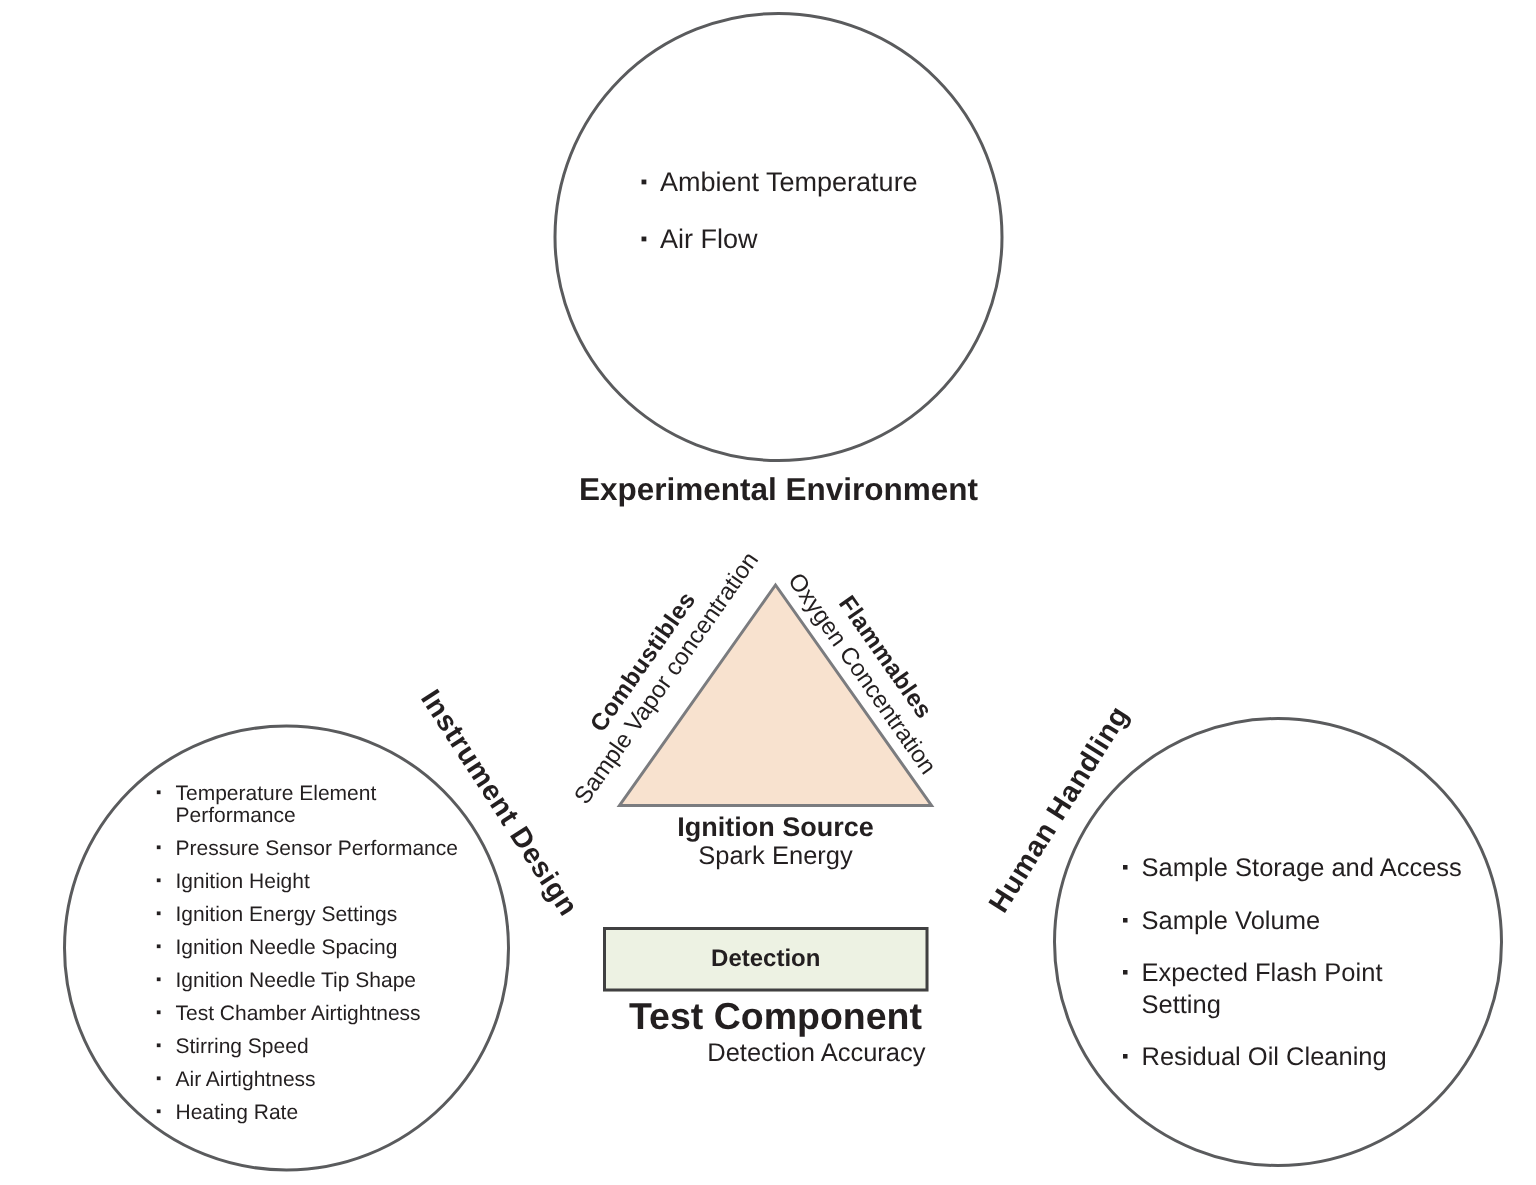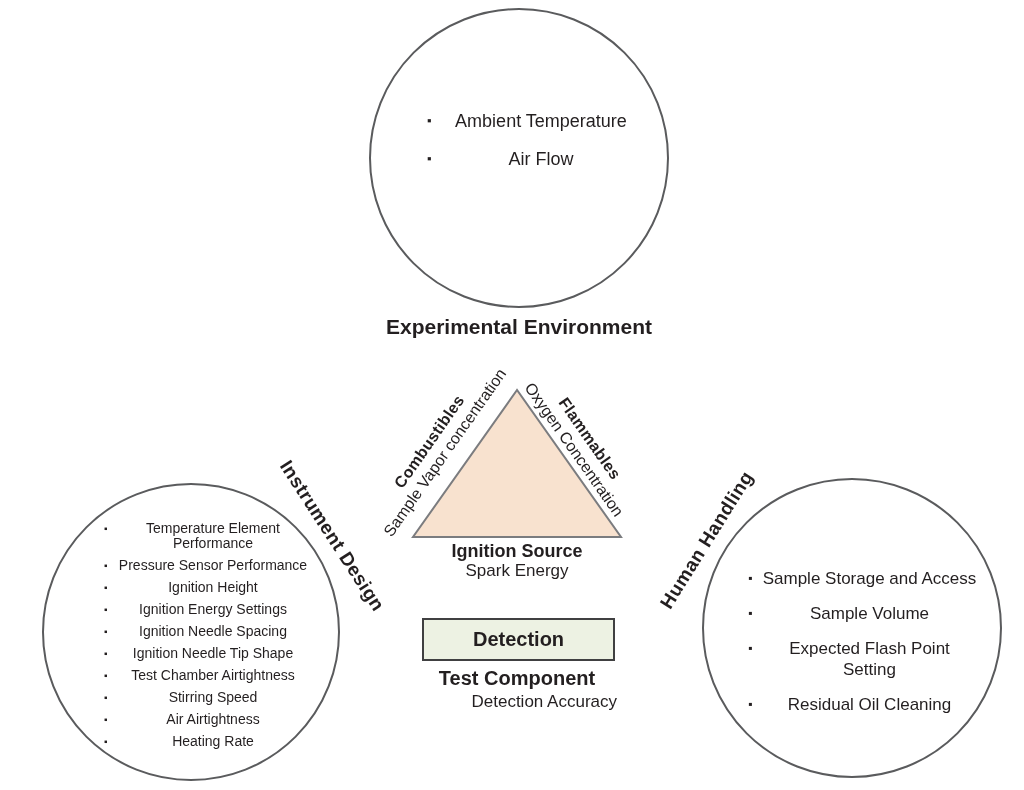--- a/index.html
+++ b/index.html
@@ -20,21 +20,21 @@
   .circle {
     position: absolute;
     border: 2px solid #5a5b5d;
     border-radius: 50%;
     background: #ffffff;
   }
   .circle-env   { left: 369px; top: 8px;   width: 300px; height: 300px; }
   .circle-instr { left: 42px;  top: 483px; width: 298px; height: 298px; }
   .circle-human { left: 702px; top: 478px; width: 300px; height: 300px; }
 
-  .item-list { position: absolute; list-style: none; text-align: center; }
+  .item-list { position: absolute; list-style: none; }
   .item-list li { position: relative; padding-left: 13px; }
   .item-list li::before {
     content: "▪";
     position: absolute;
     left: 0;
     top: 0;
     font-size: 0.72em;
   }
 
   .list-env  { left: 56px; top: 100px; width: 215px; }
@@ -86,37 +86,37 @@
     left: 417px; top: 541px;
     width: 200px;
     text-align: center;
   }
   .bottom-title { font-weight: bold; font-size: 18px; line-height: 20px; }
   .bottom-sub   { font-size: 17px; line-height: 20px; }
 
   
   .detection-box {
     position: absolute;
-    left: 422px; top: 618px;
-    width: 193px; height: 43px;
+    left: 402px; top: 618px;
+    width: 217px; height: 43px;
     border: 2px solid #404041;
     background: #edf2e3;
     display: flex;
     align-items: center;
     justify-content: center;
     font-weight: bold;
-    font-size: 20px;
+    font-size: 16px;
   }
   .test-component {
     position: absolute;
     left: 417px; top: 666px;
     width: 200px;
     text-align: center;
   }
-  .tc-title { font-weight: bold; font-size: 20px; line-height: 25px; }
+  .tc-title { font-weight: bold; font-size: 25px; line-height: 25px; }
   .tc-sub   { font-size: 17px; line-height: 21px; text-align: right; }
 </style>
 </head>
 <body>
 
 <div id="canvas" style="color: rgb(35, 31, 32);">
 
   <div class="circle circle-env" style="border-color: rgb(90, 91, 93);">
     <ul class="item-list list-env">
       <li>Ambient Temperature</li>

